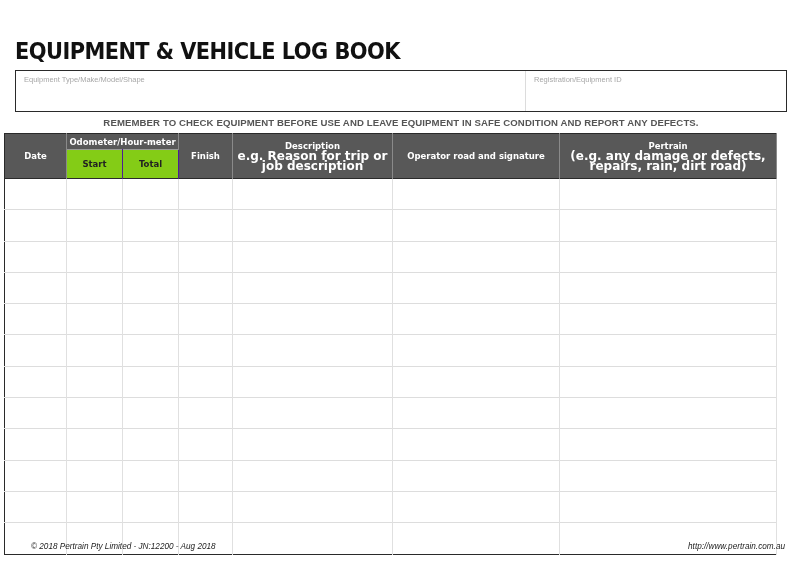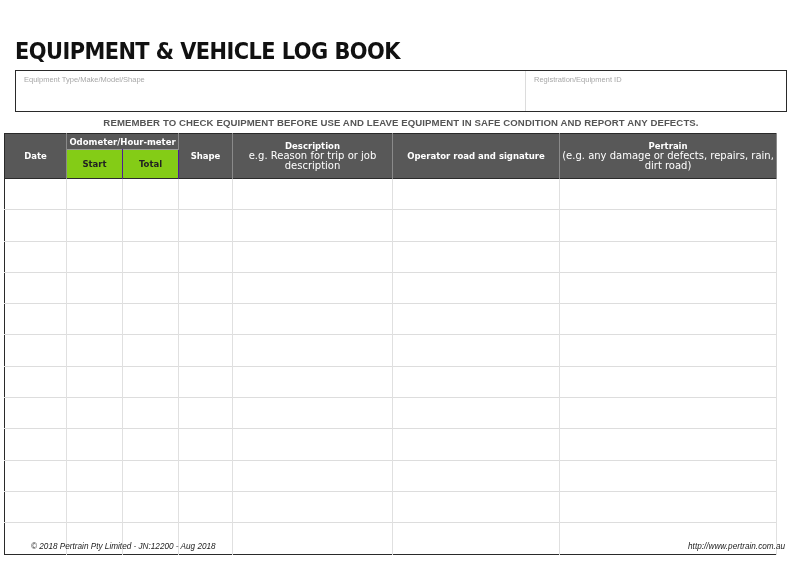--- a/index.html
+++ b/index.html
@@ -39,21 +39,21 @@
   .log-table {
     position: absolute; left: 4px; top: 133px; width: 772px; height: 407px;
     border: 1.5px solid #2a2a2a; border-collapse: collapse; table-layout: fixed;
   }
   .log-table th {
     background: #585858; color: #ffffff; font-weight: bold;
     font-size: 8.5px; font-family: "DejaVu Sans", sans-serif;
     text-align: center; vertical-align: middle; line-height: 10px;
     border-right: 1px solid #8a8a8a; padding: 0;
   }
-  .log-table th .sub { font-weight: normal; display: block; font-size: 10px; }
+  .log-table th .sub { font-weight: bold; display: block; font-size: 12px; }
   .log-table th.subhead {
     background: #84cc16; color: #222; height: 29px;
     border-top: 1px solid #9a9a9a; border-right: 1px solid #4c1d95;
   }
   .log-table tr.head-top th { height: 16px; }
   .log-table td {
     border-right: 1px solid #e0e0e0; border-top: 1px solid #dddddd;
     height: 31.3px; padding: 0;
   }
   .log-table tbody tr:first-child td { border-top: 1.5px solid #2a2a2a; }
@@ -94,21 +94,21 @@
       <col style="width:56px">
       <col style="width:54px">
     <col style="width:160px">
       <col style="width:167px">
       <col style="width:217px">
   </colgroup>
   <thead>
     <tr class="head-top">
       <th rowspan="2">Date</th>
       <th colspan="2">Odometer/Hour-meter</th>
-      <th rowspan="2">Shape</th>
+      <th rowspan="2">Finish</th>
       <th rowspan="2">
         <span>Description</span>
         <span class="sub">e.g. Reason for trip or job description</span>
       </th>
       <th rowspan="2">Operator road and signature</th>
       <th rowspan="2">
         <span>Pertrain</span>
         <span class="sub">(e.g. any damage or defects, repairs, rain, dirt road)</span>
       </th>
     </tr>

